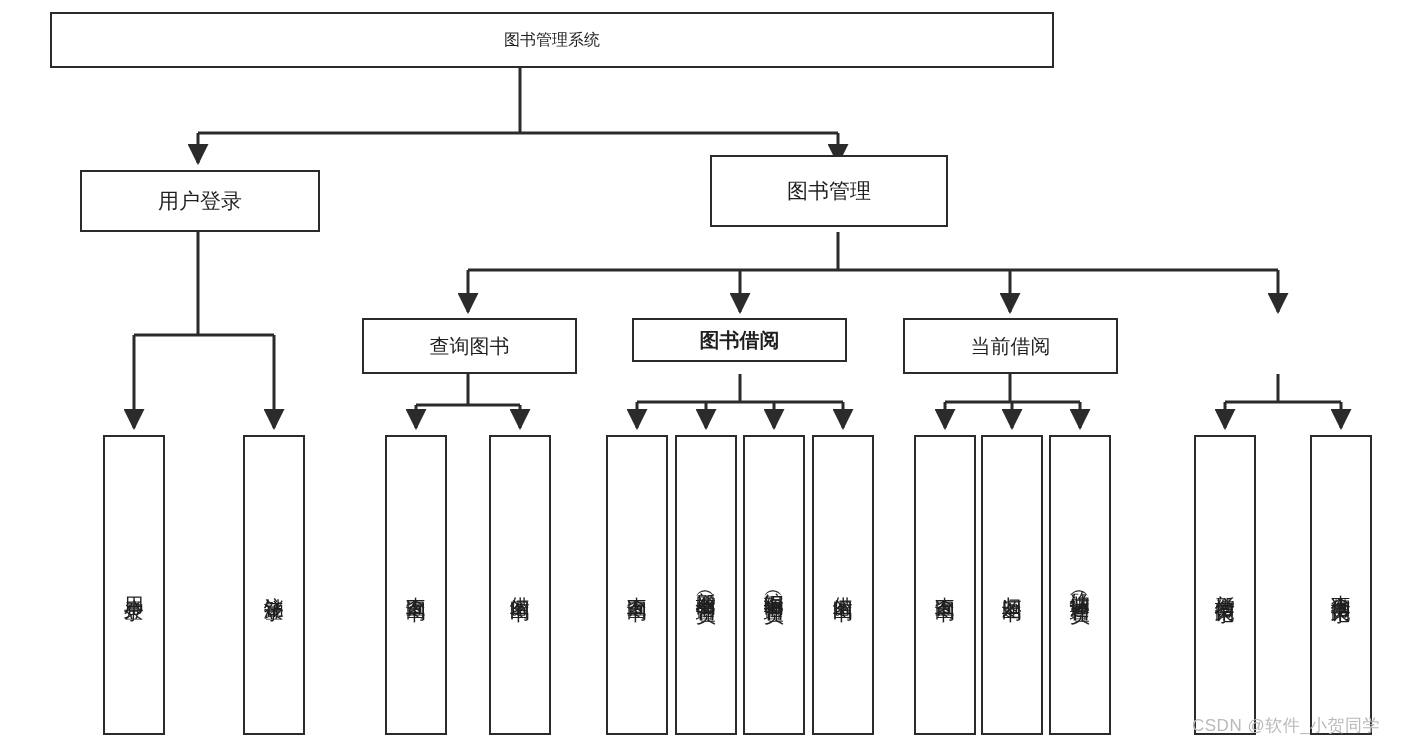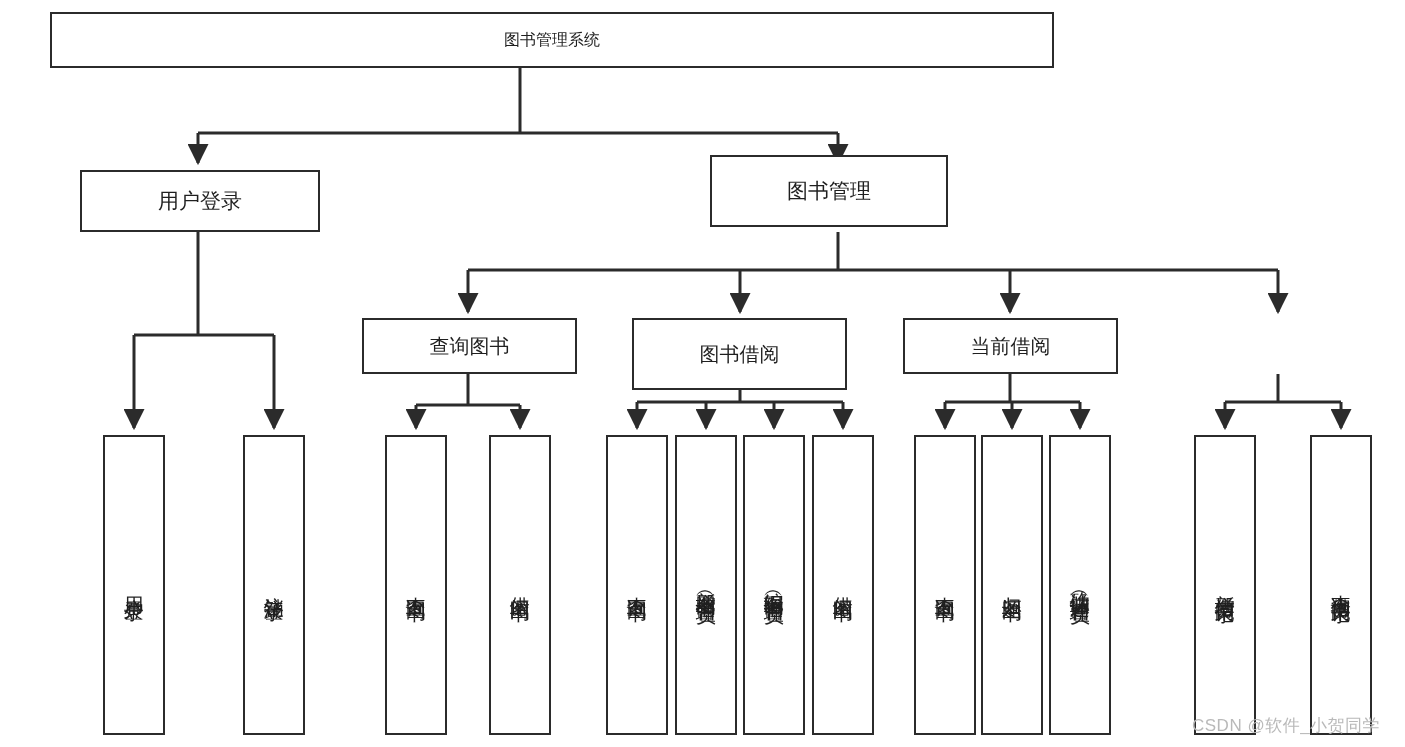--- a/index.html
+++ b/index.html
@@ -127,21 +127,21 @@
   <div class="node mid" style="left:80px; top:170px; width:240px; height:62px;">
     <span>用户登录</span>
   </div>
   <div class="node mid" style="left:710px; top:155px; width:238px; height:72px;">
     <span>图书管理</span>
   </div>
 
   <div class="node sub" style="left:362px; top:318px; width:215px; height:56px;">
     <span>查询图书</span>
   </div>
-  <div class="node sub" style="left:632px; top:318px; width:215px; height:72px;">
+  <div class="node sub" style="left:632px; top:318px; width:215px; height:44px;font-weight:bold;">
     <span>图书借阅</span>
   </div>
   <div class="node sub" style="left:903px; top:318px; width:215px; height:56px;font-family:Liberation Serif, serif;">
     <span>当前借阅</span>
   </div>
 
   <div class="node leaf" style="left:103px; top:435px; width:62px; height:300px;">
     <span>用户登录</span>
   </div>
   <div class="node leaf" style="left:243px; top:435px; width:62px; height:300px;">

